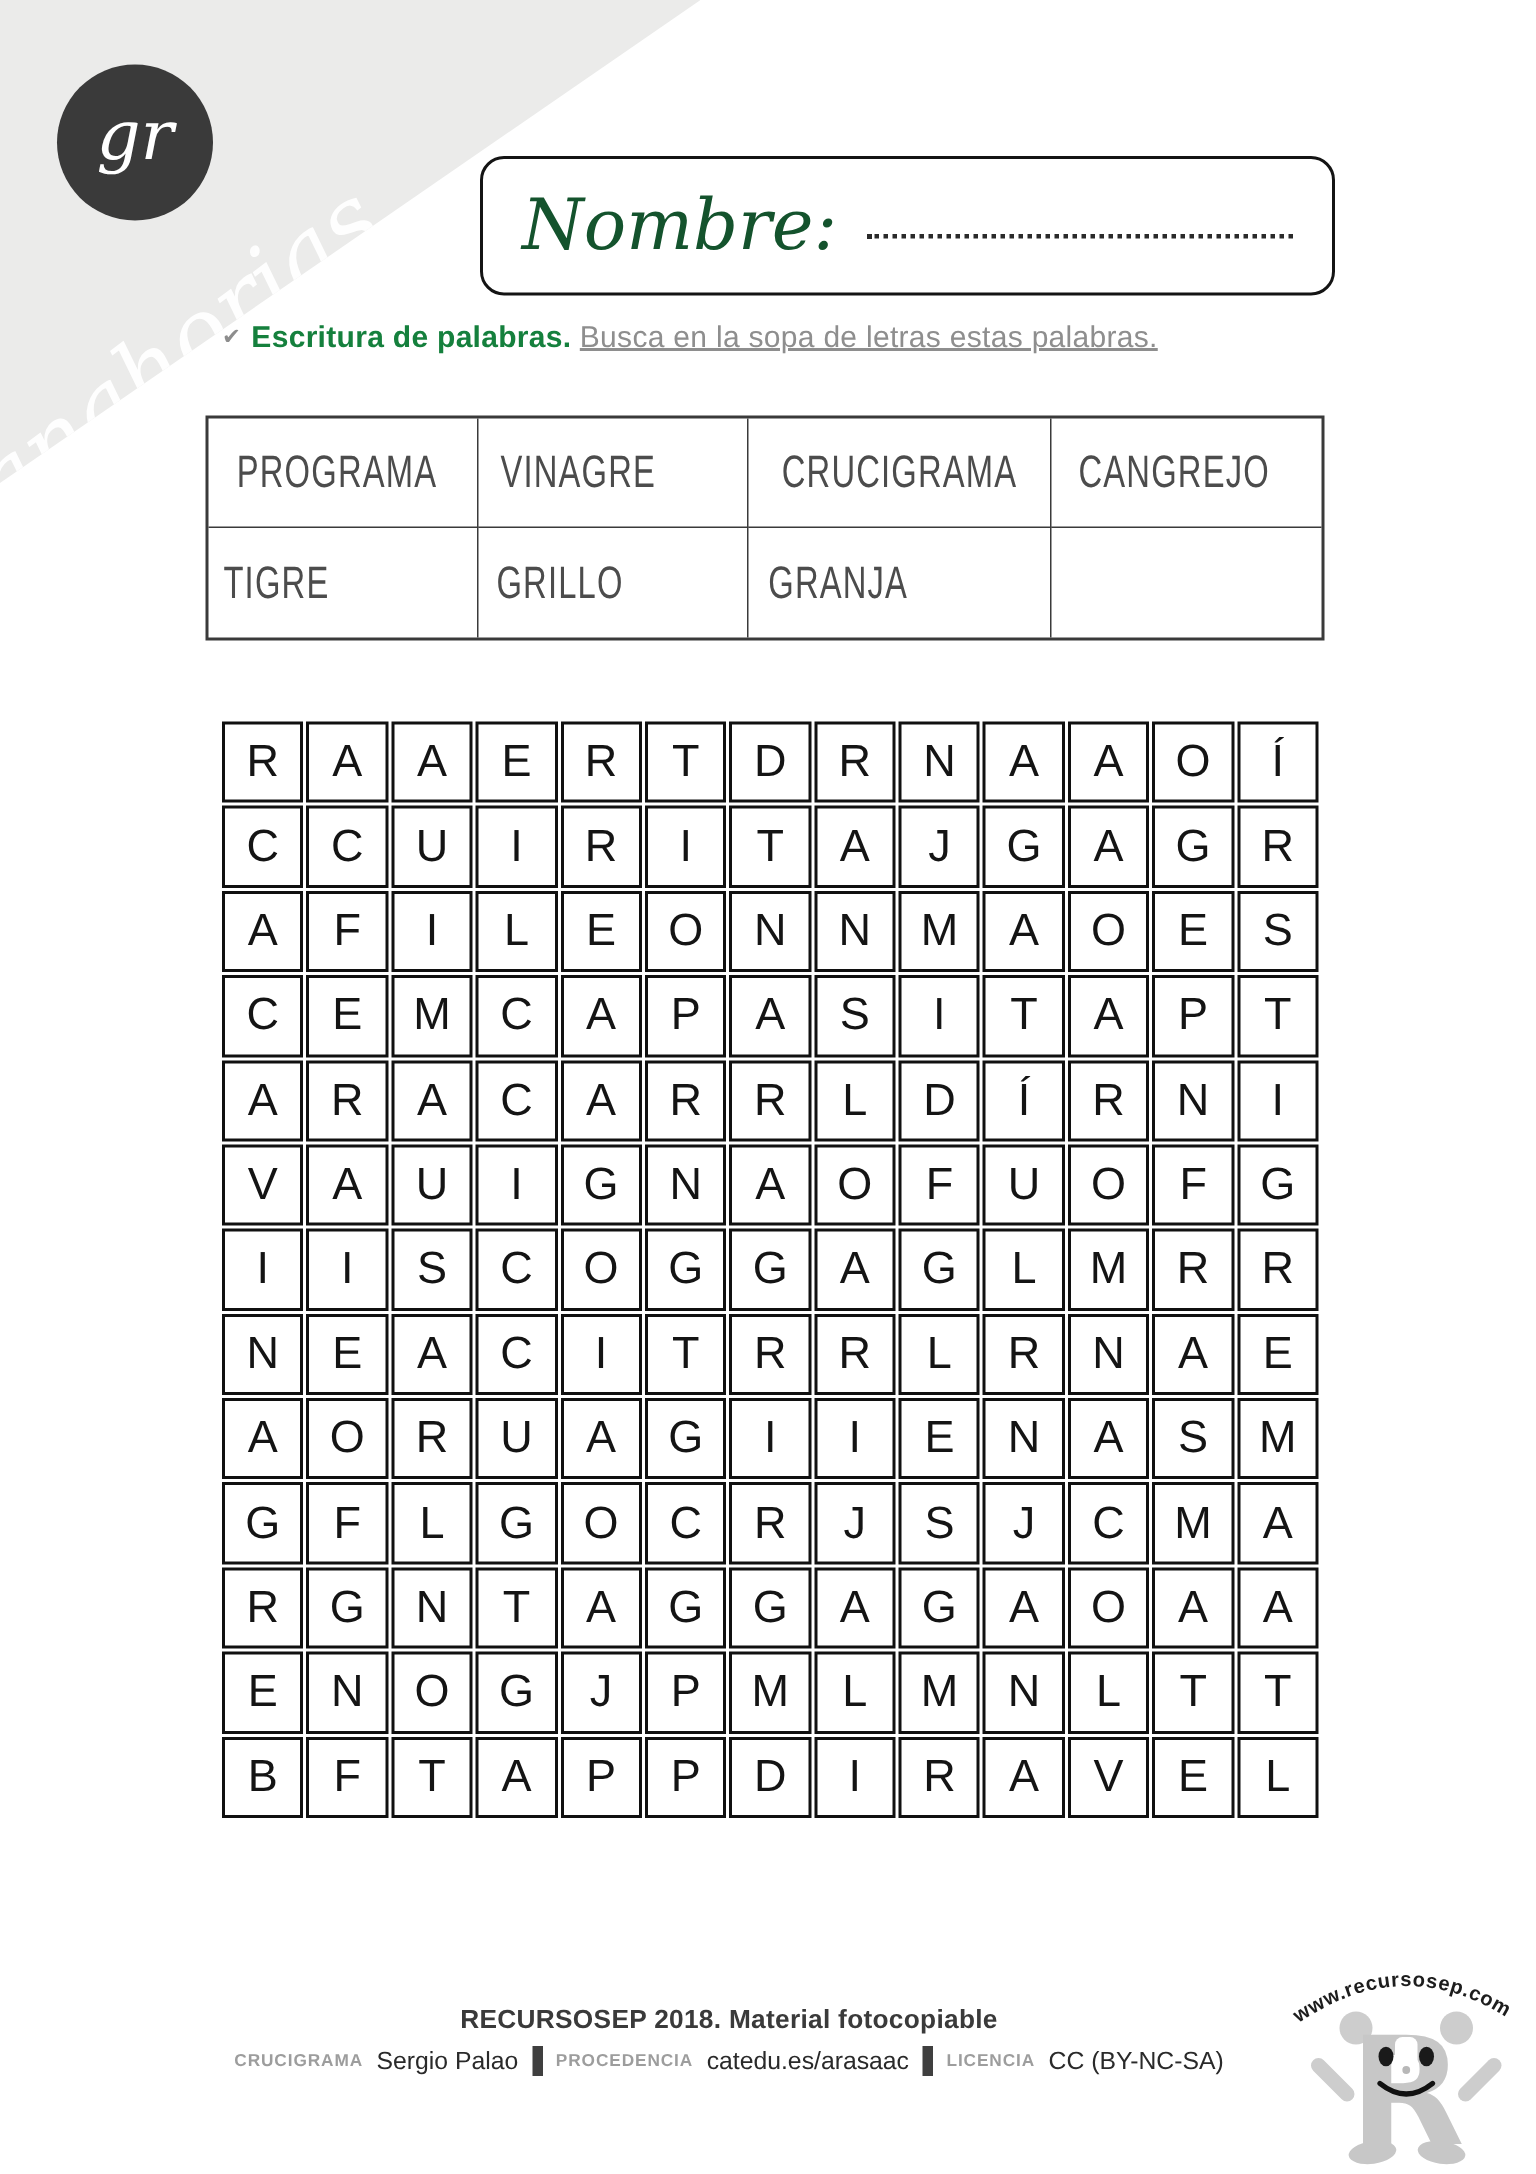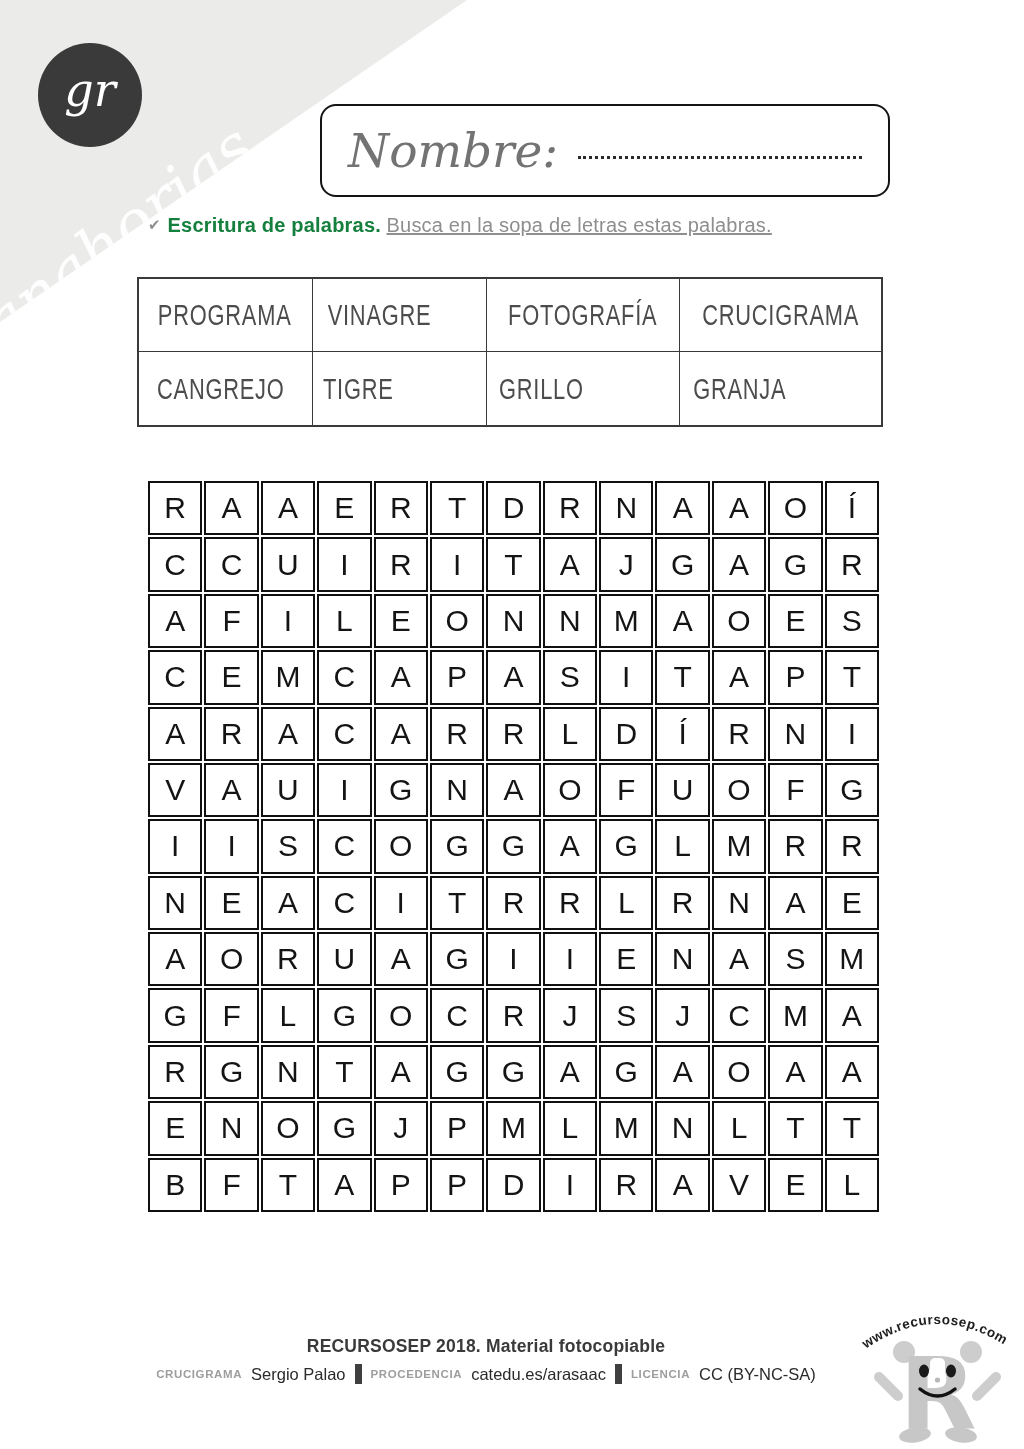--- a/index.html
+++ b/index.html
@@ -32,21 +32,21 @@
     font-size:46px; line-height:1; padding-bottom:10px;
   }
 
   .name-box {
     position:absolute; left:320px; top:104px; width:570px; height:93px;
     border:2.5px solid #141414; border-radius:16px; background:#fff;
     display:flex; align-items:center; padding:0 26px;
   }
   .name-label {
     font-family:"DejaVu Serif", serif; font-style:italic;
-    font-size:47px; color:#737373; white-space:nowrap;
+    font-size:47px; color:#14532d; white-space:nowrap;
   }
   .name-line {
     flex:1; height:0; border-bottom:3px dotted #2a2a2a;
     margin-left:20px; margin-bottom:-14px;
   }
 
   .instruction { position:absolute; left:148px; top:214px; font-size:20px; display:flex; align-items:baseline; gap:7px; }
   .check-icon { color:#8d8d8d; font-size:15px; position:relative; top:-2px; }
   .instr-bold { font-weight:bold; color:#15803d; letter-spacing:.2px; }
   .instr-rest { color:#8e8e8e; letter-spacing:.2px;text-decoration:underline; }
@@ -118,23 +118,20 @@
       <span class="instr-rest">Busca en la sopa de letras estas palabras.</span>
     </span>
   </div>
 
   <div class="word-table">
     <div class="word-cell">
         <span>PROGRAMA</span>
       </div>
     <div class="word-cell">
         <span>VINAGRE</span>
-      </div>
-    <div class="word-cell">
-        <span>FOTOGRAFÍA</span>
       </div>
     <div class="word-cell">
         <span>CRUCIGRAMA</span>
       </div>
     <div class="word-cell">
         <span>CANGREJO</span>
       </div>
     <div class="word-cell">
         <span>TIGRE</span>
       </div>

